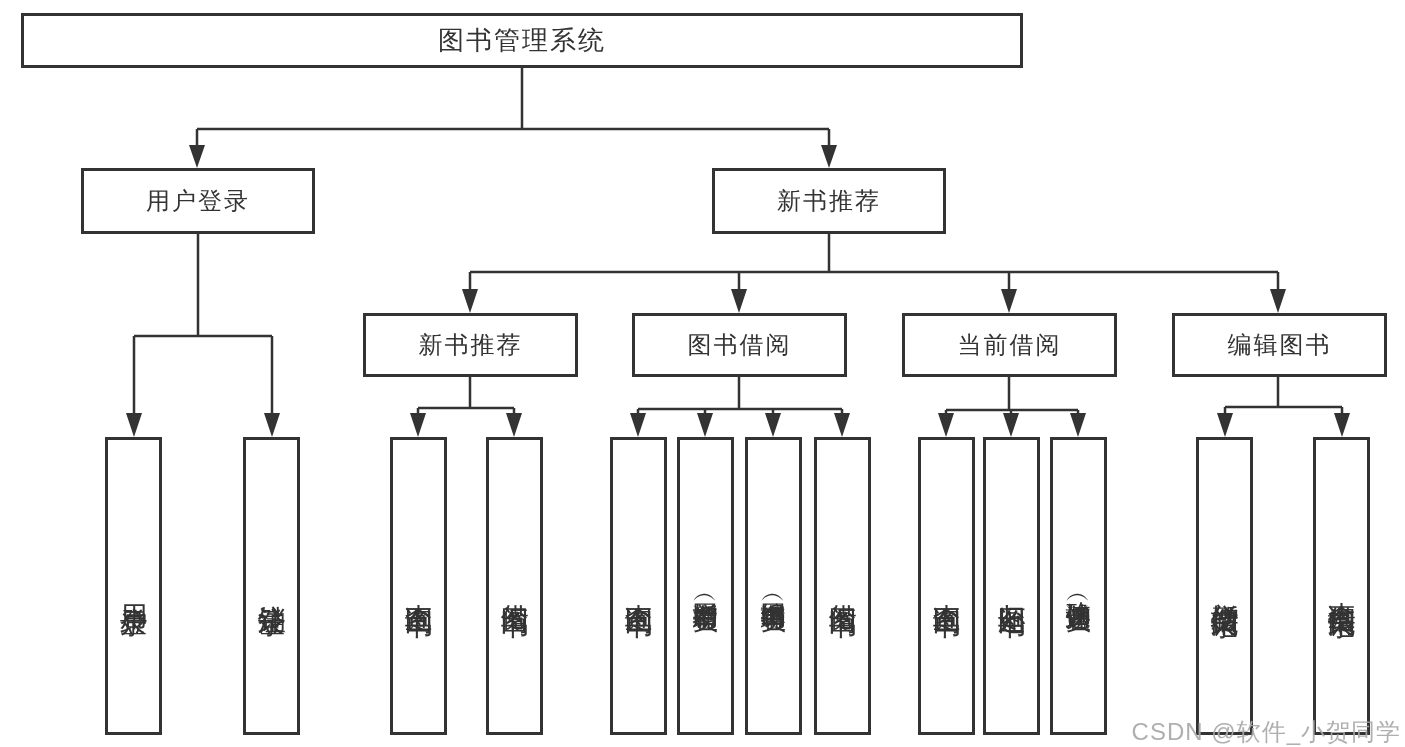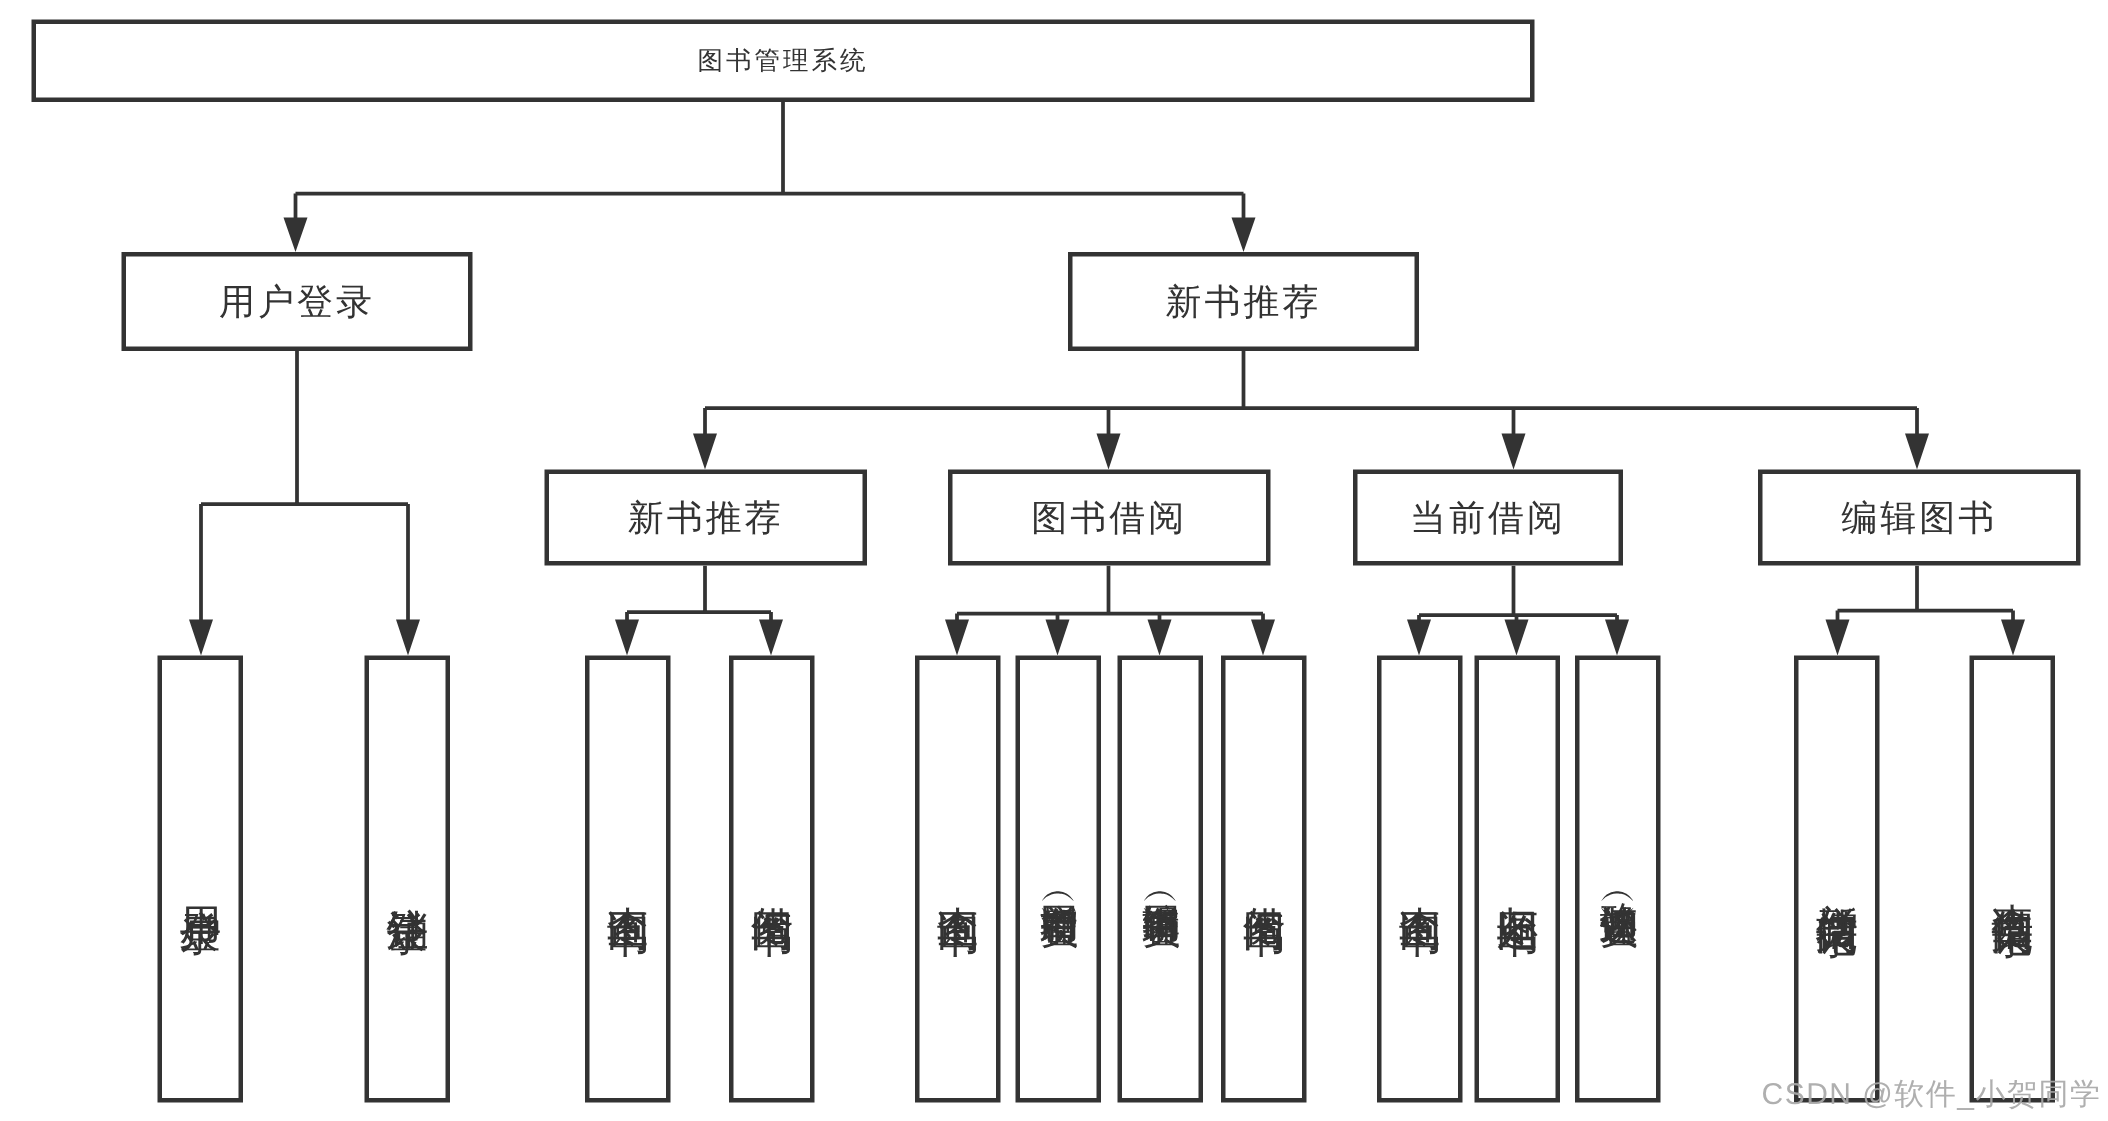--- a/index.html
+++ b/index.html
@@ -30,33 +30,33 @@
     display: flex;
     align-items: center;
     justify-content: center;
     text-align: center;
   }
   .hbox {
     font-size: 24px;
     letter-spacing: 2px;
     white-space: nowrap;
   }
-  .root-box { font-size: 17px; }
+  .root-box { font-size: 26px; }
   .leaf {
     writing-mode: vertical-rl;
     text-orientation: mixed;
     font-size: 28px;
     letter-spacing: 2px;
     line-height: 1.05;
   }
   .watermark {
     position: absolute;
     top: 716px;
     right: 4px;
-    font-size: 20px;
+    font-size: 24px;
     color: rgba(168, 168, 168, 0.92);
     letter-spacing: 1px;
     white-space: nowrap;
   }
 </style>
 </head>
 <body>
 
 <div class="canvas">
 
@@ -77,21 +77,21 @@
          M1217 413 H1233 L1225 437 Z M1334 413 H1350 L1342 437 Z"></path>
   </svg>
 
   <div class="box hbox root-box" style="left:21px; top:13px; width:1002px; height:55px;">图书管理系统</div>
 
   <div class="box hbox" style="left:81px; top:168px; width:234px; height:66px;">用户登录</div>
   <div class="box hbox" style="left:712px; top:168px; width:234px; height:66px;">新书推荐</div>
 
   <div class="box hbox" style="left:632px; top:313px; width:215px; height:64px;">图书借阅</div>
   <div class="box hbox" style="left:363px; top:313px; width:215px; height:64px;">新书推荐</div>
-  <div class="box hbox" style="left:902px; top:313px; width:180px; height:64px;">当前借阅</div>
+  <div class="box hbox" style="left:902px; top:313px; width:215px; height:64px;">当前借阅</div>
   <div class="box hbox" style="left:1172px; top:313px; width:215px; height:64px;">编辑图书</div>
 
   <div class="box leaf" style="left:105px; top:437px; width:57px; height:298px;">用户登录</div>
   <div class="box leaf" style="left:243px; top:437px; width:57px; height:298px;">注销登录</div>
 
   <div class="box leaf" style="left:390px; top:437px; width:57px; height:298px;">查询图书</div>
   <div class="box leaf" style="left:486px; top:437px; width:57px; height:298px;">借阅图书</div>
 
   <div class="box leaf" style="left:610px; top:437px; width:57px; height:298px;">查询图书</div>
   <div class="box leaf" style="left:677px; top:437px; width:57px; height:298px; font-size:25px; letter-spacing:1px;">新增图书（管理员）</div>

